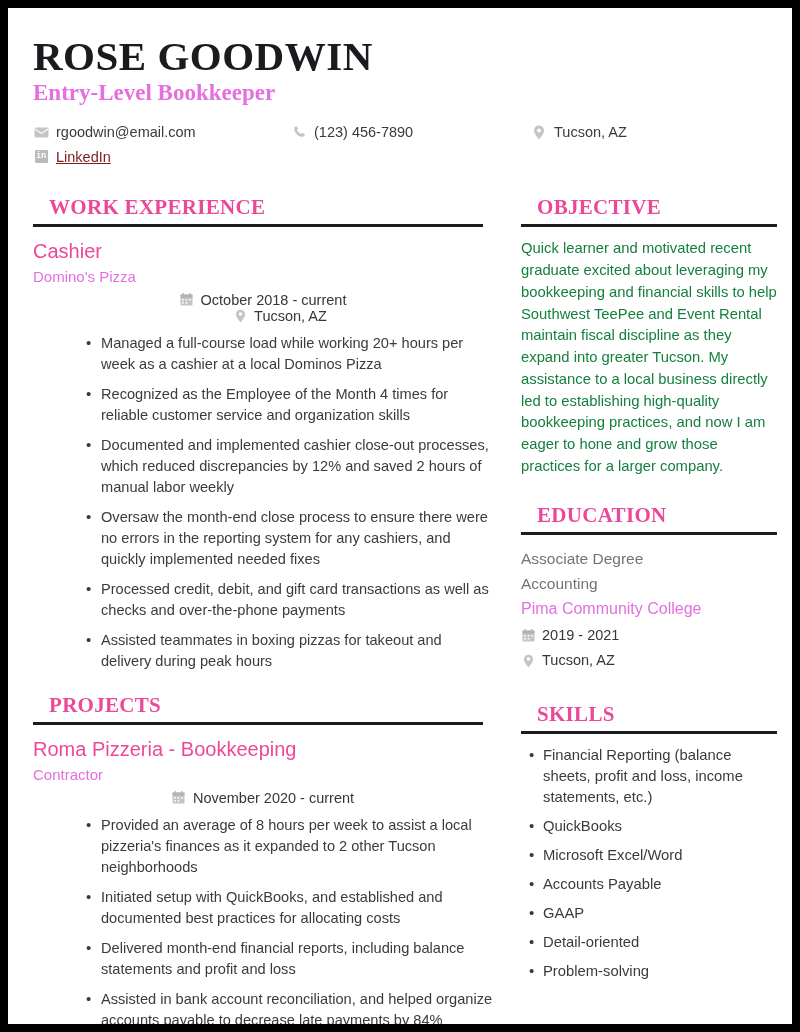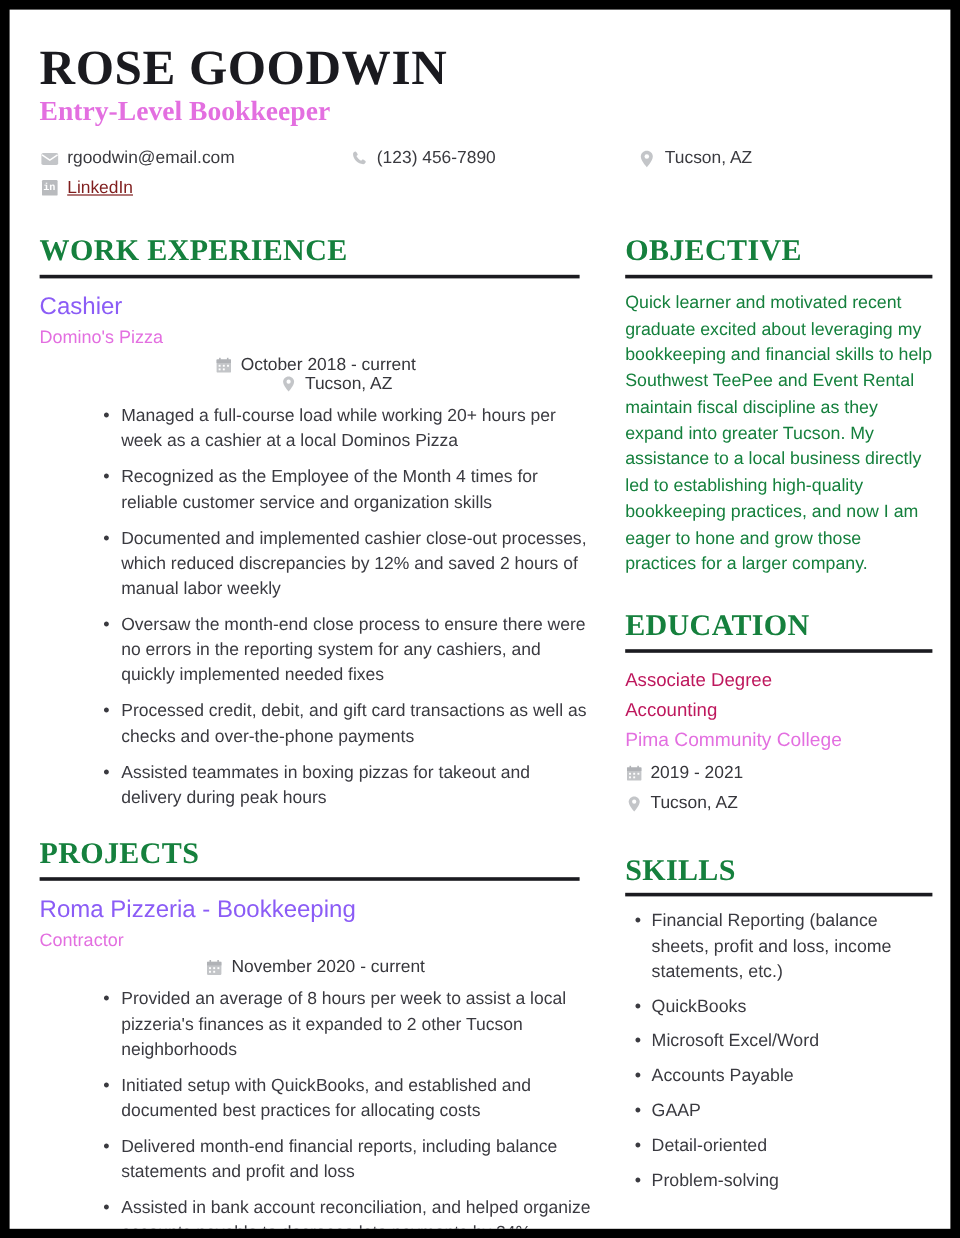--- a/index.html
+++ b/index.html
@@ -101,38 +101,38 @@
     margin-top: 30px;
   }
   .col-left { width: 460px; flex: 0 0 460px; }
   .col-gap  { width: 28px; flex: 0 0 28px; }
   .col-right { width: 258px; flex: 0 0 258px; }
 
   .section { margin-bottom: 22px; }
   .section-head {
     font-family: "Liberation Serif", serif;
     font-weight: bold;
-    font-size: 25px;
-    color: #15803d;
+    font-size: 21px;
+    color: #ec4899;
     letter-spacing: 0.3px;
-    margin: 0 0 5px 0;
+    margin: 0 0 5px 16px;
     line-height: 1.1;
   }
   .section-rule {
     border: 0;
     border-top: 3px solid #1b1b20;
     margin: 0 0 11px 0;
   }
   .col-left .section-rule { width: 450px; }
   .col-right .section-rule { width: 256px; }
 
   .entry { margin-bottom: 4px; }
   .entry-title {
     font-size: 20px;
-    color: #8b5cf6;
+    color: #ec4899;
     line-height: 1.3;
     margin: 0 0 3px 0;
   }
   .entry-org {
     font-size: 15px;
     color: #e36fe0;
     line-height: 1.3;
     margin: 0 0 5px 0;
   }
   .meta-row {
@@ -182,21 +182,21 @@
 
   .objective-text {
     font-size: 14.8px;
     line-height: 1.47;
     color: #15803d;
     margin: 0;
   }
 
   .edu-line {
     font-size: 15.5px;
-    color: #be185d;
+    color: #737373;
     line-height: 1.62;
   }
   .edu-school {
     font-size: 16px;
     color: #e36fe0;
     line-height: 1.62;
   }
   .edu-meta {
     display: flex;
     align-items: center;

